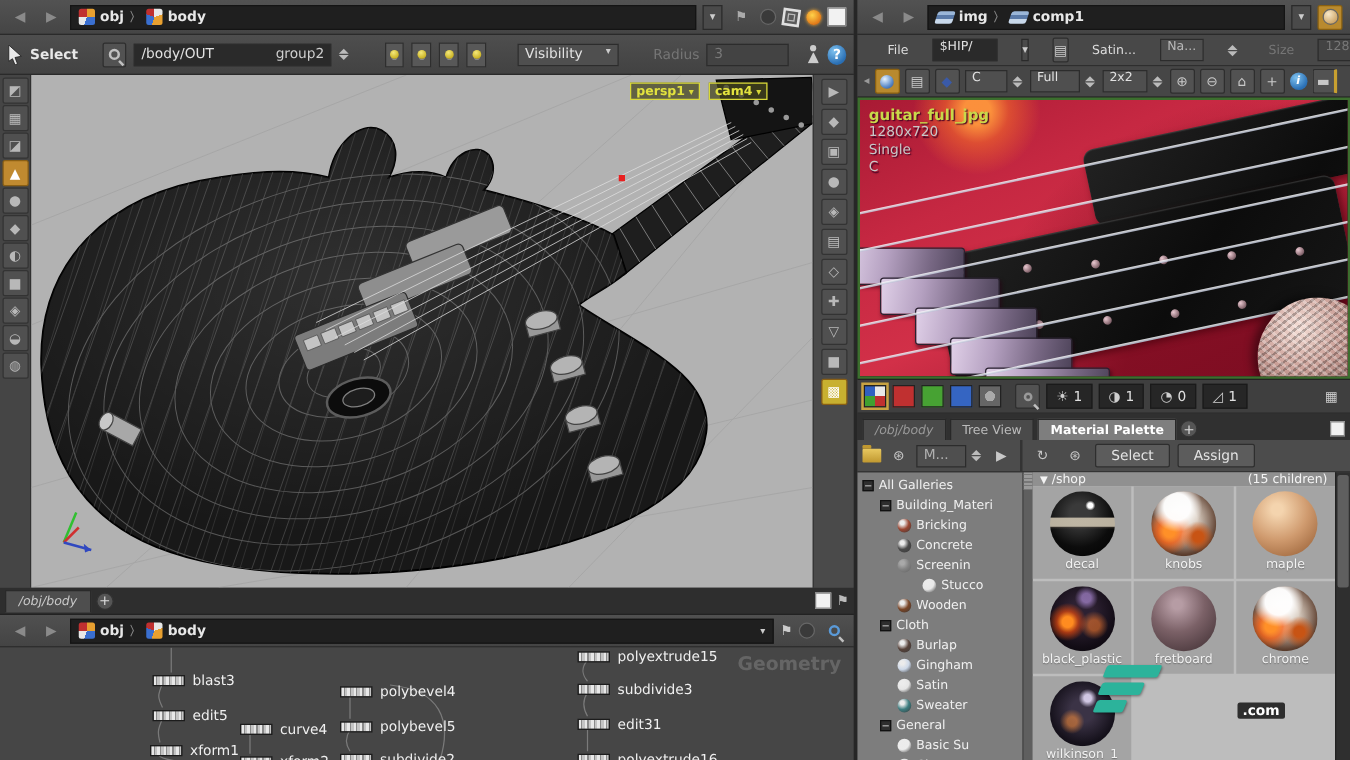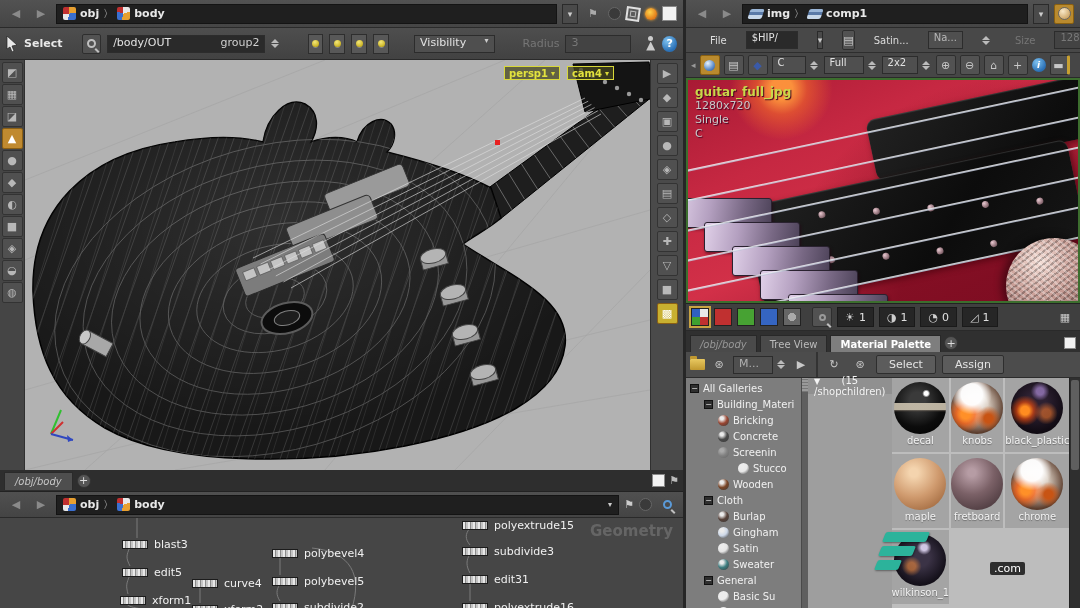--- a/index.html
+++ b/index.html
@@ -99,21 +99,21 @@
   .foldic { width:15px; height:11px; background:linear-gradient(#e8c860,#c09830); border-radius:1px; position:relative; }
   .foldic::before { content:""; position:absolute; top:-3px; left:0; width:7px; height:3px; background:#c09830; border-radius:1px 1px 0 0; }
   
   #pal-content { position:relative; display:flex; height:230px; }
   #gallery-tree { width:132px; background:#7d7d7d; overflow:hidden; padding-top:2px; position:relative; }
   .tree-row { display:flex; align-items:center; gap:4px; height:16px; color:#f0f0f0; font-size:10px; white-space:nowrap; }
   .tbox { width:9px; height:9px; background:#2e2e2e; border:1px solid #111; color:#ddd; font-size:8px; line-height:7px; text-align:center; flex:none; }
   .tdot { width:11px; height:11px; border-radius:50%; flex:none; }
   #tree-scroll { width:8px; background:#5f5f5f; border-left:1px solid #4a4a4a; position:relative; }
   #tree-scroll .grip { position:absolute; top:0; left:0; right:0; height:14px; background:#9a9a9a; background-image:repeating-linear-gradient(0deg,#777 0 1px,transparent 1px 3px); }
-  #mat-area { flex:1; background:#9e9e9e; display:flex; flex-direction:row; }
+  #mat-area { flex:1; background:#9e9e9e; display:flex; flex-direction:column; }
   #shop-header { height:16px; display:flex; align-items:center; justify-content:space-between; padding:0 6px; color:#f4f4f4; font-size:10px; background:#909090; }
   #mat-grid { flex:1; display:grid; grid-template-columns:repeat(3,1fr); grid-auto-rows:74px; gap:2px; background:#bdbdbd; padding:0; }
   .mat-cell { background:#a4a4a4; display:flex; flex-direction:column; align-items:center; justify-content:flex-start; padding-top:4px; }
   .mat-sph { width:52px; height:52px; border-radius:50%; }
   .mat-label { color:#f2f2f2; font-size:10px; margin-top:1px; text-shadow:0 1px 1px rgba(0,0,0,.35); }
   #rp-scrollbar { width:12px; background:#2f2f2f; position:relative; border-left:1px solid #222; }
   #rp-scrollbar .thumb { position:absolute; top:2px; left:1px; right:1px; height:90px; background:#5f5f5f; border-radius:2px; }
   
   .m-decal { background:
       radial-gradient(circle at 62% 22%, #fff 0 2px, transparent 4px),
@@ -138,21 +138,21 @@
       radial-gradient(circle at 58% 26%, rgba(235,225,255,.85) 0 6%, transparent 15%),
       radial-gradient(circle at 34% 62%, rgba(255,145,60,.55) 0 8%, transparent 21%),
       radial-gradient(circle at 50% 45%, #3b3346 0 24%, #15111b 68%, #06040a 100%); }
   
   #filecr { position:absolute; left:862px; top:524px; width:180px; height:64px; z-index:50; }
   #filecr .bar1,#filecr .bar2,#filecr .bar3 { position:absolute; height:10px; background:#2cb39b; transform:skewX(-22deg); border-radius:2px; box-shadow:1px 1px 2px rgba(0,0,0,.4); }
   #filecr .bar1 { width:44px; left:22px; top:8px; }
   #filecr .bar2 { width:34px; left:18px; top:22px; }
   #filecr .bar3 { width:24px; left:14px; top:36px; }
   #filecr-text { position:absolute; left:58px; top:6px; font-size:27px; font-weight:bold; color:#fff; letter-spacing:1px; text-shadow:2px 2px 2px rgba(20,20,20,.85), -1px -1px 1px rgba(20,20,20,.6); }
-  #filecr-com { position:absolute; left:128px; top:38px; background:#2e2e2e; color:#fff; font-size:11px; font-weight:normal; padding:0 4px; border-radius:2px; }
+  #filecr-com { position:absolute; left:128px; top:38px; background:#2e2e2e; color:#fff; font-size:11px; font-weight:bold; padding:0 4px; border-radius:2px; }
   
   .lightbtn { width:17px; height:20px; background:#585858; border:1px solid #2e2e2e; display:flex; align-items:center; justify-content:center; }
   .bulb { width:7px; height:7px; border-radius:50%; background:radial-gradient(circle at 40% 30%, #f4e87a, #c8b020 75%); box-shadow:0 2px 0 -1px #888; }
   .figure-ic { position:relative; width:14px; height:16px; }
   .figure-ic::before { content:""; position:absolute; left:5px; top:0; width:5px; height:5px; border-radius:50%; background:#ccc; }
   .figure-ic::after { content:""; position:absolute; left:3px; top:6px; width:9px; height:9px; background:#ccc; clip-path:polygon(50% 0,100% 100%,0 100%); }
 </style>
 </head>
 <body>
 
@@ -850,26 +850,26 @@
         <div id="mat-grid">
             <div class="mat-cell">
               <div class="mat-sph m-decal"></div>
               <div class="mat-label">decal</div>
             </div>
             <div class="mat-cell">
               <div class="mat-sph m-chromefire"></div>
               <div class="mat-label">knobs</div>
             </div>
             <div class="mat-cell">
+              <div class="mat-sph m-tan"></div>
+              <div class="mat-label">maple</div>
+            </div>
+            <div class="mat-cell">
               <div class="mat-sph m-blackfire"></div>
               <div class="mat-label">black_plastic</div>
-            </div>
-            <div class="mat-cell">
-              <div class="mat-sph m-tan"></div>
-              <div class="mat-label">maple</div>
             </div>
             <div class="mat-cell">
               <div class="mat-sph m-mauve"></div>
               <div class="mat-label">fretboard</div>
             </div>
             <div class="mat-cell">
               <div class="mat-sph m-chromefire"></div>
               <div class="mat-label">chrome</div>
             </div>
             <div class="mat-cell">

